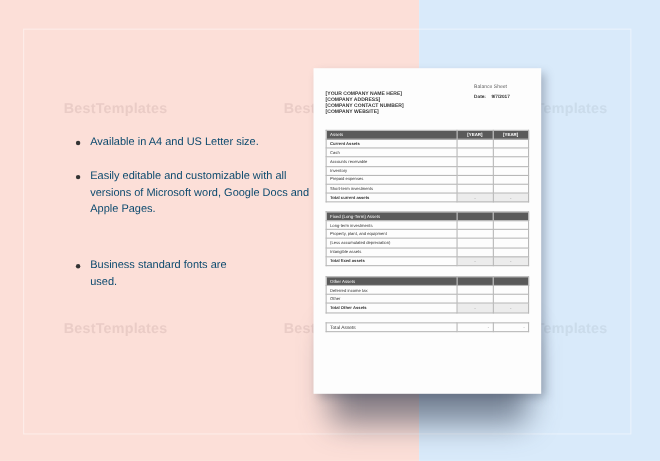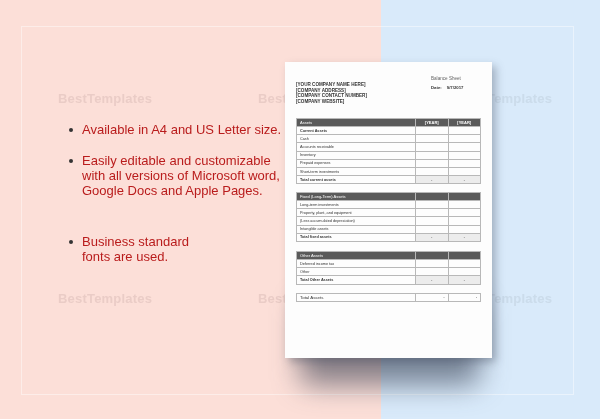--- a/index.html
+++ b/index.html
@@ -11,21 +11,21 @@
   .bg-right { position:absolute; left:381px; top:0; width:219px; height:419px; background:#d9eafa; }
   .frame {
     position:absolute; left:21px; top:26px; width:553px; height:369px;
     border:1px solid rgba(255,255,255,0.45); box-sizing:border-box;
   }
   .watermark {
     position:absolute; font-size:13px; font-weight:bold; color:rgba(200,170,165,0.35);
     letter-spacing:0.2px;
   }
   .watermark.blue { color:rgba(190,205,220,0.5); }
-  .bullets { position:absolute; left:67px; top:122px; width:220px; color:#b91c1c; font-size:13px; line-height:15px; }
+  .bullets { position:absolute; left:67px; top:122px; width:220px; color:#0c4a6e; font-size:10px; line-height:15px; }
   .bullet { position:relative; padding-left:15px; margin-bottom:16px; }
   .bullet .dot { position:absolute; left:2px; top:6px; width:4px; height:4px; border-radius:50%; background:#333; }
   .shadow {
     position:absolute; left:300px; top:300px; width:180px; height:85px;
     background:rgba(40,50,70,0.55); filter:blur(14px); border-radius:10px;
   }
   .page {
     position:absolute; left:285px; top:62px; width:207px; height:296px;
     background:#fdfdfd; box-shadow: 4px 4px 8px rgba(60,70,90,0.35);
   }

